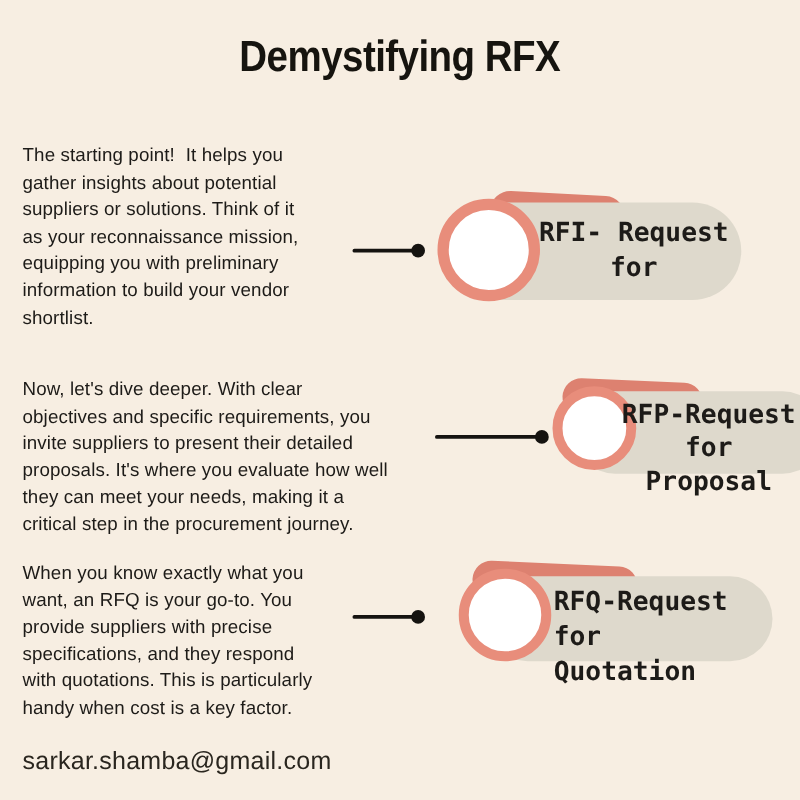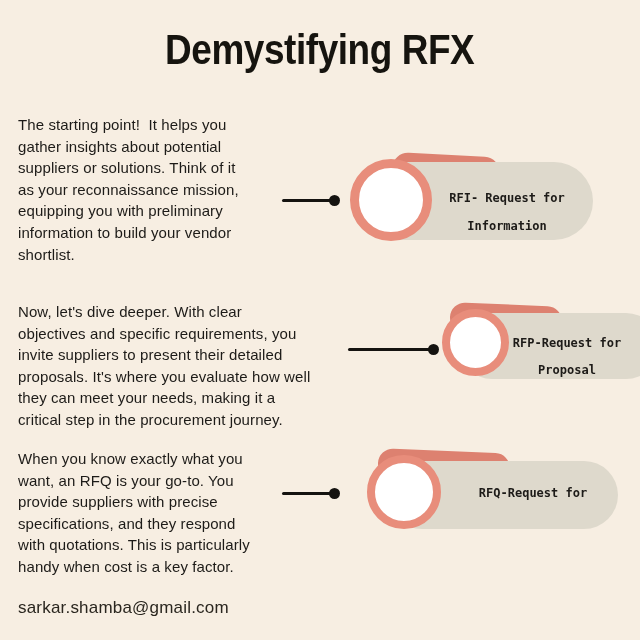--- a/index.html
+++ b/index.html
@@ -3,21 +3,21 @@
 <meta charset="utf-8">
 <style>
   html,body{margin:0;padding:0;}
   #canvas{
     position:relative;width:640px;height:640px;overflow:hidden;
     background:#f7eee2;
     font-family:"Liberation Sans",sans-serif;
   }
   .title{
     position:absolute;left:0;top:26px;width:640px;text-align:center;
-    font-weight:700;font-size:42px;letter-spacing:-0.5px;color:#16140f;
+    font-weight:700;font-size:35px;letter-spacing:-0.5px;color:#16140f;
   }
   .title span{display:inline-block;transform:scaleX(0.88);}
   .para{
     position:absolute;white-space:pre;
     font-weight:400;font-size:15px;line-height:21.6px;
     color:#1d1b18;letter-spacing:0.1px;
   }
   .para1{left:18px;top:114px;}
   .para2{left:18px;top:289px;margin-top:12px;}
   .para3{left:18px;top:448px;}
@@ -42,28 +42,28 @@
   .pill3{left:388px;top:461px;width:230px;height:68px;border-radius:34px;}
   .ring{
     position:absolute;border-radius:50%;background:#ffffff;
     border:9px solid #e88d7b;box-sizing:border-box;
   }
   .ring1{left:350px;top:159px;width:82px;height:82px;}
   .ring2{left:442px;top:309px;width:67px;height:67px;border-width:8px;}
   .ring3{left:367px;top:455px;width:74px;height:74px;border-width:8px;}
   .plabel{
     position:absolute;font-family:"DejaVu Sans Mono",monospace;
-    font-weight:700;font-size:12px;line-height:28px;color:#1d1b18;margin-top:12px;
+    font-weight:700;font-size:21px;line-height:28px;color:#1d1b18;
   }
   .plabel1{left:424px;top:172px;width:166px;text-align:center;}
   .plabel2{left:481px;top:318px;width:172px;text-align:center;line-height:27px;}
-  .plabel3{left:443px;top:467px;width:180px;text-align:center;}
+  .plabel3{left:443px;top:467px;width:180px;text-align:left;}
   .email{
     position:absolute;left:18px;top:598px;
-    font-weight:400;font-size:17px;color:#2a261f;letter-spacing:0.2px;
+    font-weight:400;font-size:20px;color:#2a261f;letter-spacing:0.2px;
   }
 </style>
 </head>
 <body>
 
 <div id="canvas">
 
   <div class="title"><span>Demystifying RFX</span></div>
 
   <div>
@@ -74,21 +74,20 @@
 equipping you with preliminary
 information to build your vendor
 shortlist.</div>
     <div class="cline cline1"></div>
     <div class="cdot cdot1"></div>
     <div class="accent accent1"></div>
     <div class="pill pill1"></div>
     <div class="ring ring1"></div>
     <div class="plabel plabel1">
       <div>RFI- Request for</div>
-      <div>Information</div>
     </div>
   </div>
 
   <div>
     <div class="para para2">Now, let's dive deeper. With clear
 objectives and specific requirements, you
 invite suppliers to present their detailed
 proposals. It's where you evaluate how well
 they can meet your needs, making it a
 critical step in the procurement journey.</div>
@@ -110,18 +109,19 @@
 specifications, and they respond
 with quotations. This is particularly
 handy when cost is a key factor.</div>
     <div class="cline cline3"></div>
     <div class="cdot cdot3"></div>
     <div class="accent accent3"></div>
     <div class="pill pill3"></div>
     <div class="ring ring3"></div>
     <div class="plabel plabel3">
       <div>RFQ-Request for</div>
+      <div>Quotation</div>
     </div>
   </div>
 
   <div class="email">sarkar.shamba@gmail.com</div>
 
 </div>
 
 </body></html>

